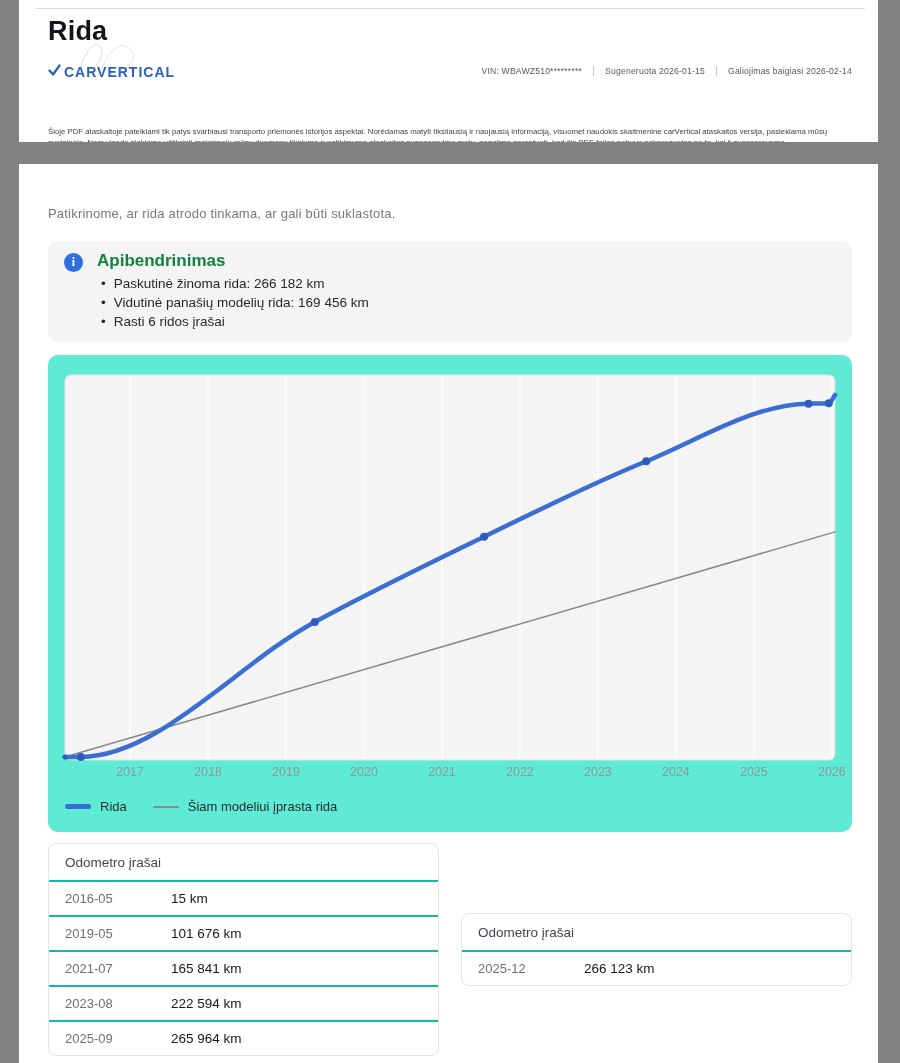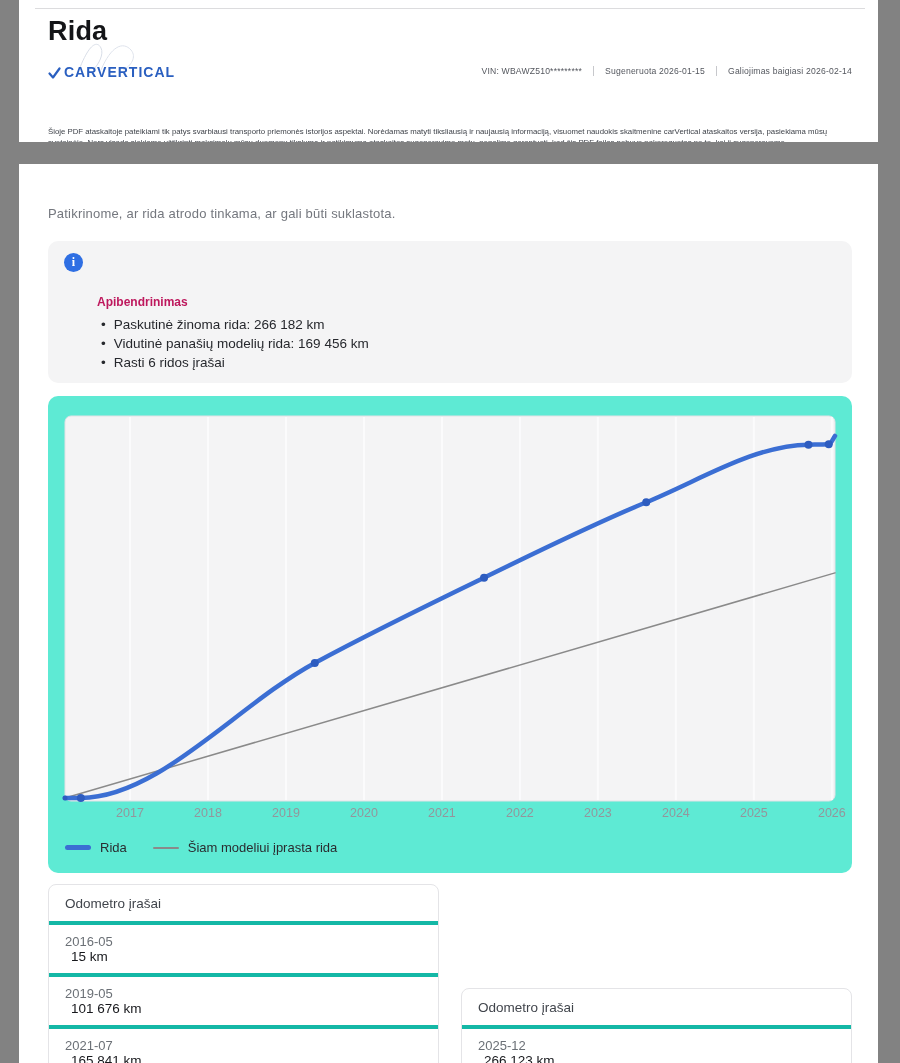--- a/index.html
+++ b/index.html
@@ -12,45 +12,45 @@
     color:#17181a;
   }
   .page { position:absolute; left:19px; width:859px; background:#ffffff; }
   #page1 { top:0; height:142px; overflow:hidden; }
   #page2 { top:164px; height:899px; overflow:hidden; padding:8px 26px 0 29px; }
 
   
   .top-rule { position:absolute; top:8px; left:16px; right:13px; height:1px; background:#dcdcde; }
   .report-title { position:absolute; left:29px; top:16px; font-size:27px; font-weight:700; color:#141518; letter-spacing:.2px; }
   .watermark { position:absolute; left:52px; top:38px; opacity:.55; }
-  .brand { position:absolute; left:29px; top:64px; display:flex; align-items:flex-end; gap:3px; }
+  .brand { position:absolute; left:29px; top:64px; display:flex; align-items:flex-start; gap:3px; }
   .brand-text { font-size:14px; font-weight:700; color:#2a5fc0; letter-spacing:1px; }
   .meta-row { position:absolute; right:26px; top:66px; display:flex; align-items:center; gap:11px; font-size:8.6px; color:#54575e; letter-spacing:.2px; }
   .meta-sep { width:1px; height:10px; background:#c7c8cc; }
   .disclaimer { position:absolute; left:29px; right:24px; top:88px; font-size:7.8px; line-height:1.45; color:#3f434a;margin-top:38px; }
 
   
   .intro { padding-top:34px; font-size:13px; color:#74777e; letter-spacing:.2px; }
   .summary-box { margin-top:20px; background:#f4f4f5; border-radius:10px; padding:11px 16px; display:flex; align-items:flex-start; }
   .info-icon { width:19px; height:19px; border-radius:50%; background:#2f6fe3; color:#fff; font-size:12px; font-weight:700; display:flex; align-items:center; justify-content:center; flex:0 0 auto; margin-top:1px; font-family:"Liberation Serif", serif; }
   .summary-content { margin-left:14px; }
-  .summary-title { font-size:12px; font-weight:700; color:#be185d; line-height:18px;margin-top:41px; }
+  .summary-title { font-size:17px; font-weight:700; color:#15803d; line-height:18px; }
   .summary-list { list-style:none; margin-top:4px; }
   .summary-list li { font-size:13.5px; color:#26282d; line-height:19px; }
   .summary-list li::before { content:"\2022"; margin:0 8px 0 4px; }
 
   .chart-card { margin-top:13px; height:477px; background:#5eead4; border-radius:10px; overflow:hidden; }
   .legend { margin:10px 0 0 17px; display:flex; align-items:center; gap:26px; }
   .legend-item { display:flex; align-items:center; gap:9px; font-size:13px; font-weight:500; color:#2a2c30; }
   .swatch { width:26px; border-radius:3px; }
 
   .tables-row { margin-top:11px; display:flex; gap:22px; align-items:center; }
   .odo-table { width:391px; background:#fff; border:1px solid #e4e4e7; border-radius:8px; overflow:hidden; }
   .odo-head { padding:11px 16px 10px; font-size:13.5px; color:#41454c; }
-  .odo-row { display:flex; padding:9px 16px; border-top:4px solid #14b8a6;flex-direction:column; }
+  .odo-row { display:flex; padding:9px 16px; border-top:2px solid #14b8a6; }
   .odo-date { width:100px; font-size:13px; color:#6b7076; }
   .odo-val { font-size:13.5px; font-weight:400; color:#17181c;margin-left:6px; }
 </style>
 </head>
 <body>
 
 <div class="page" id="page1">
   <div class="top-rule"></div>
   <div class="report-title">Rida</div>
 

